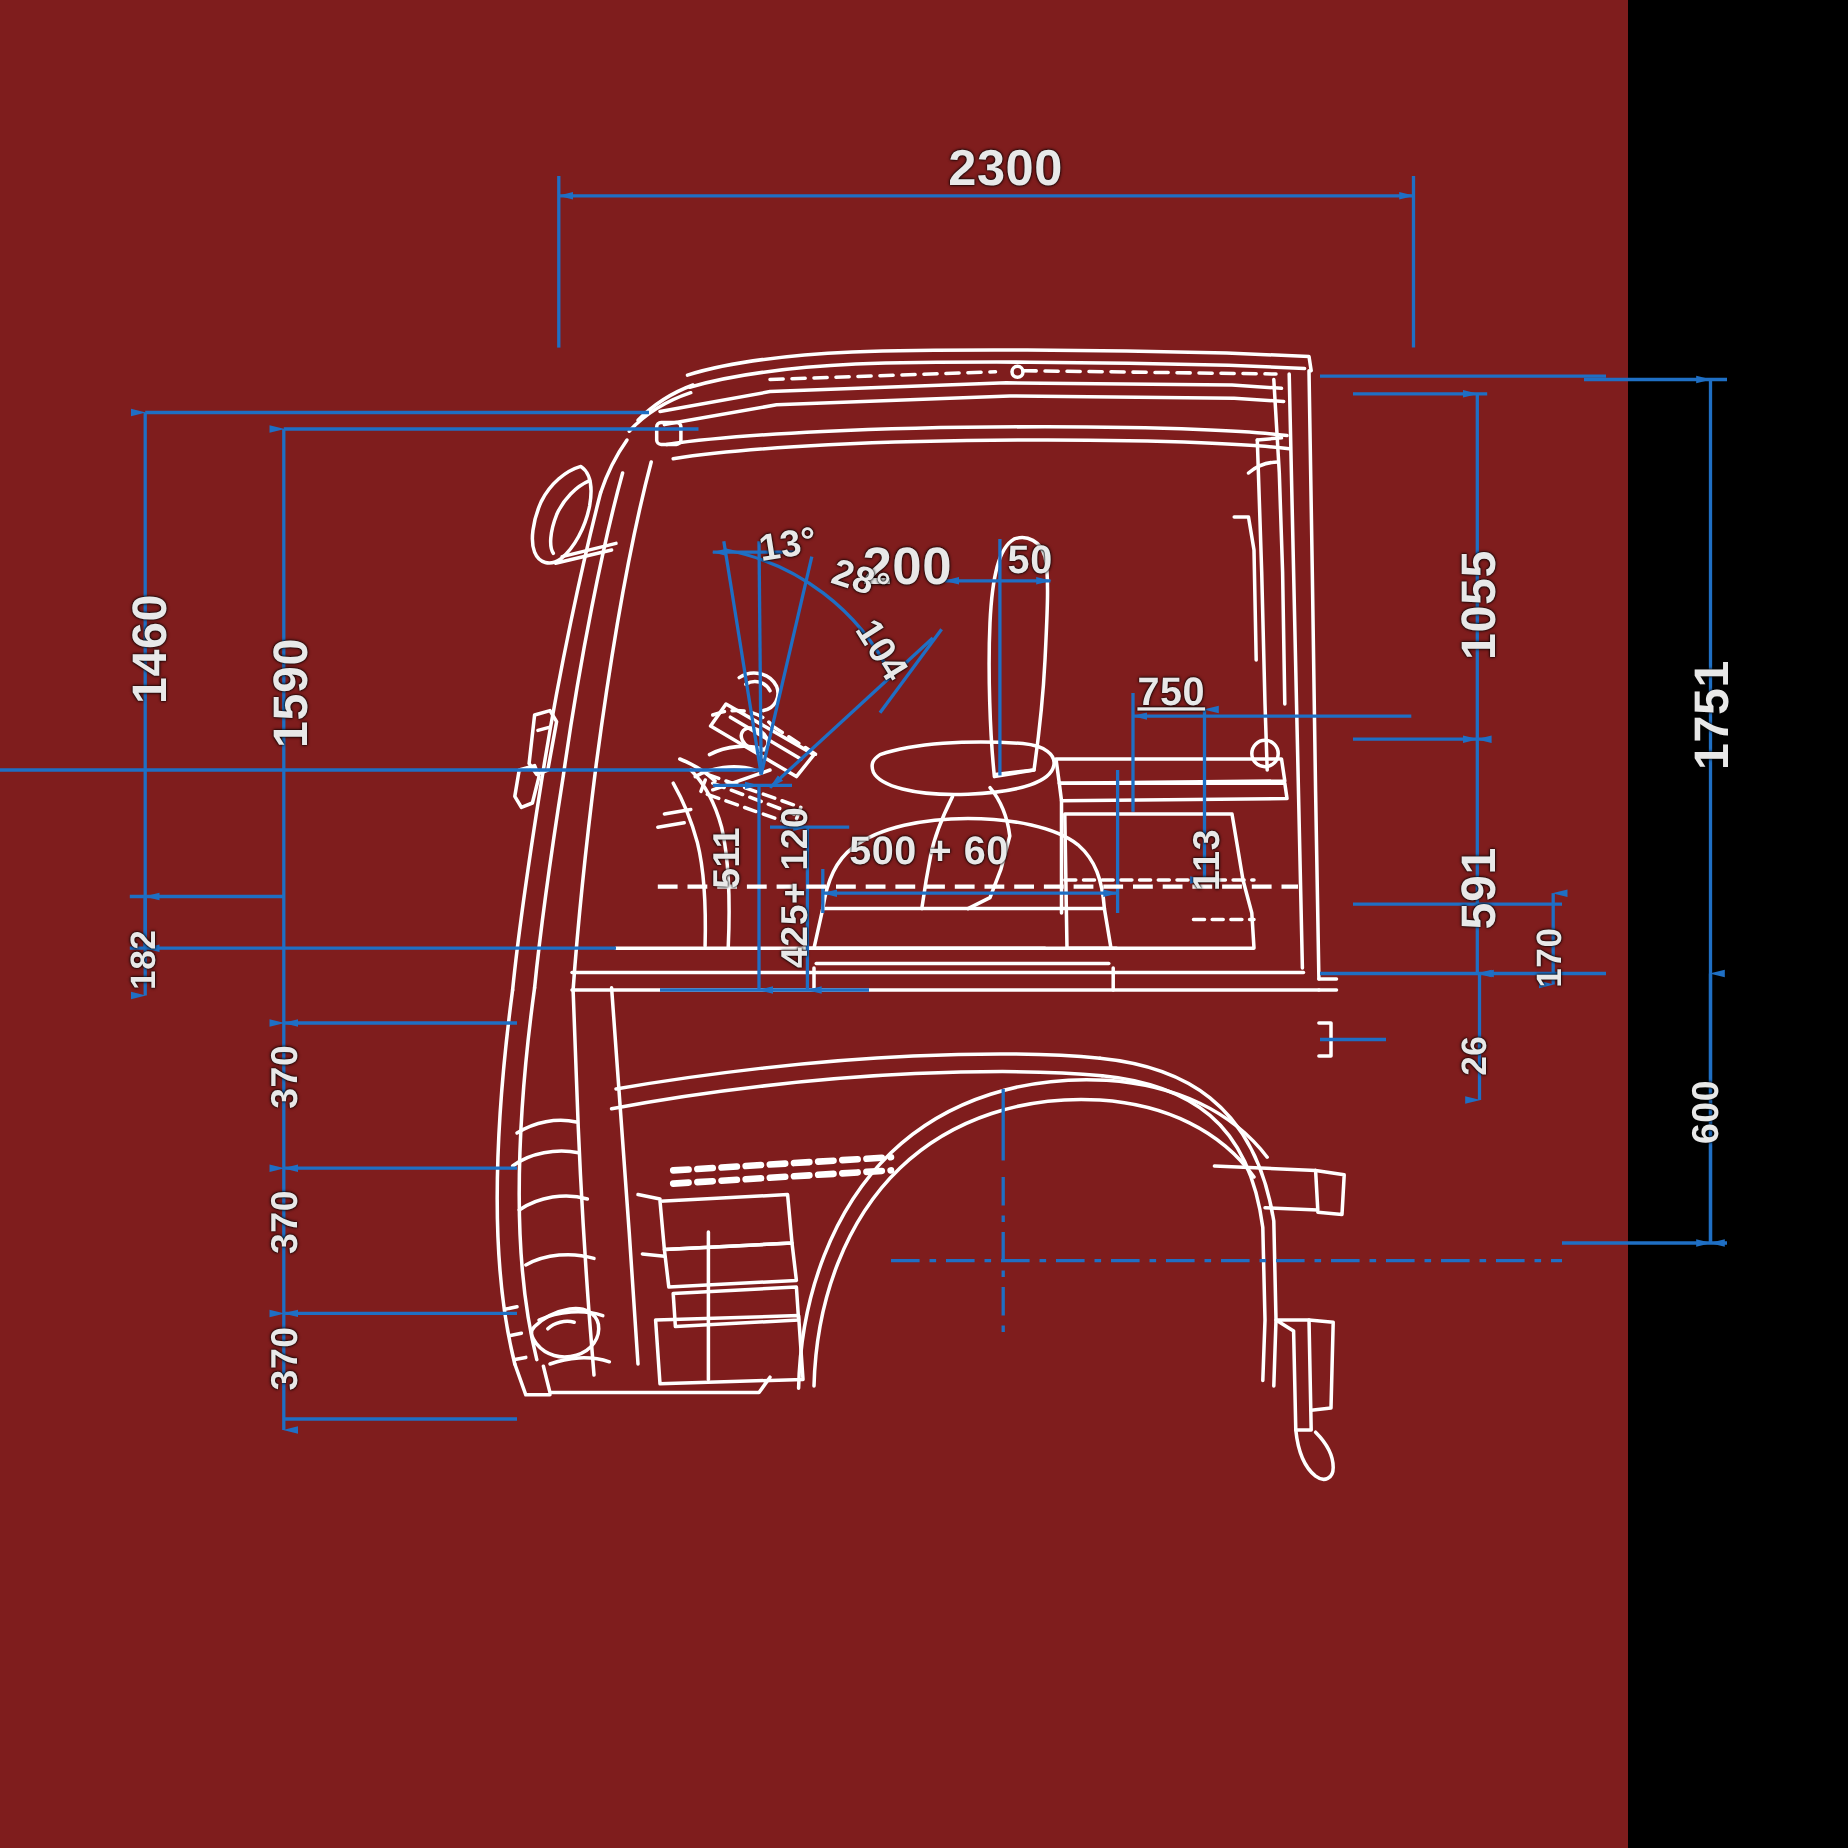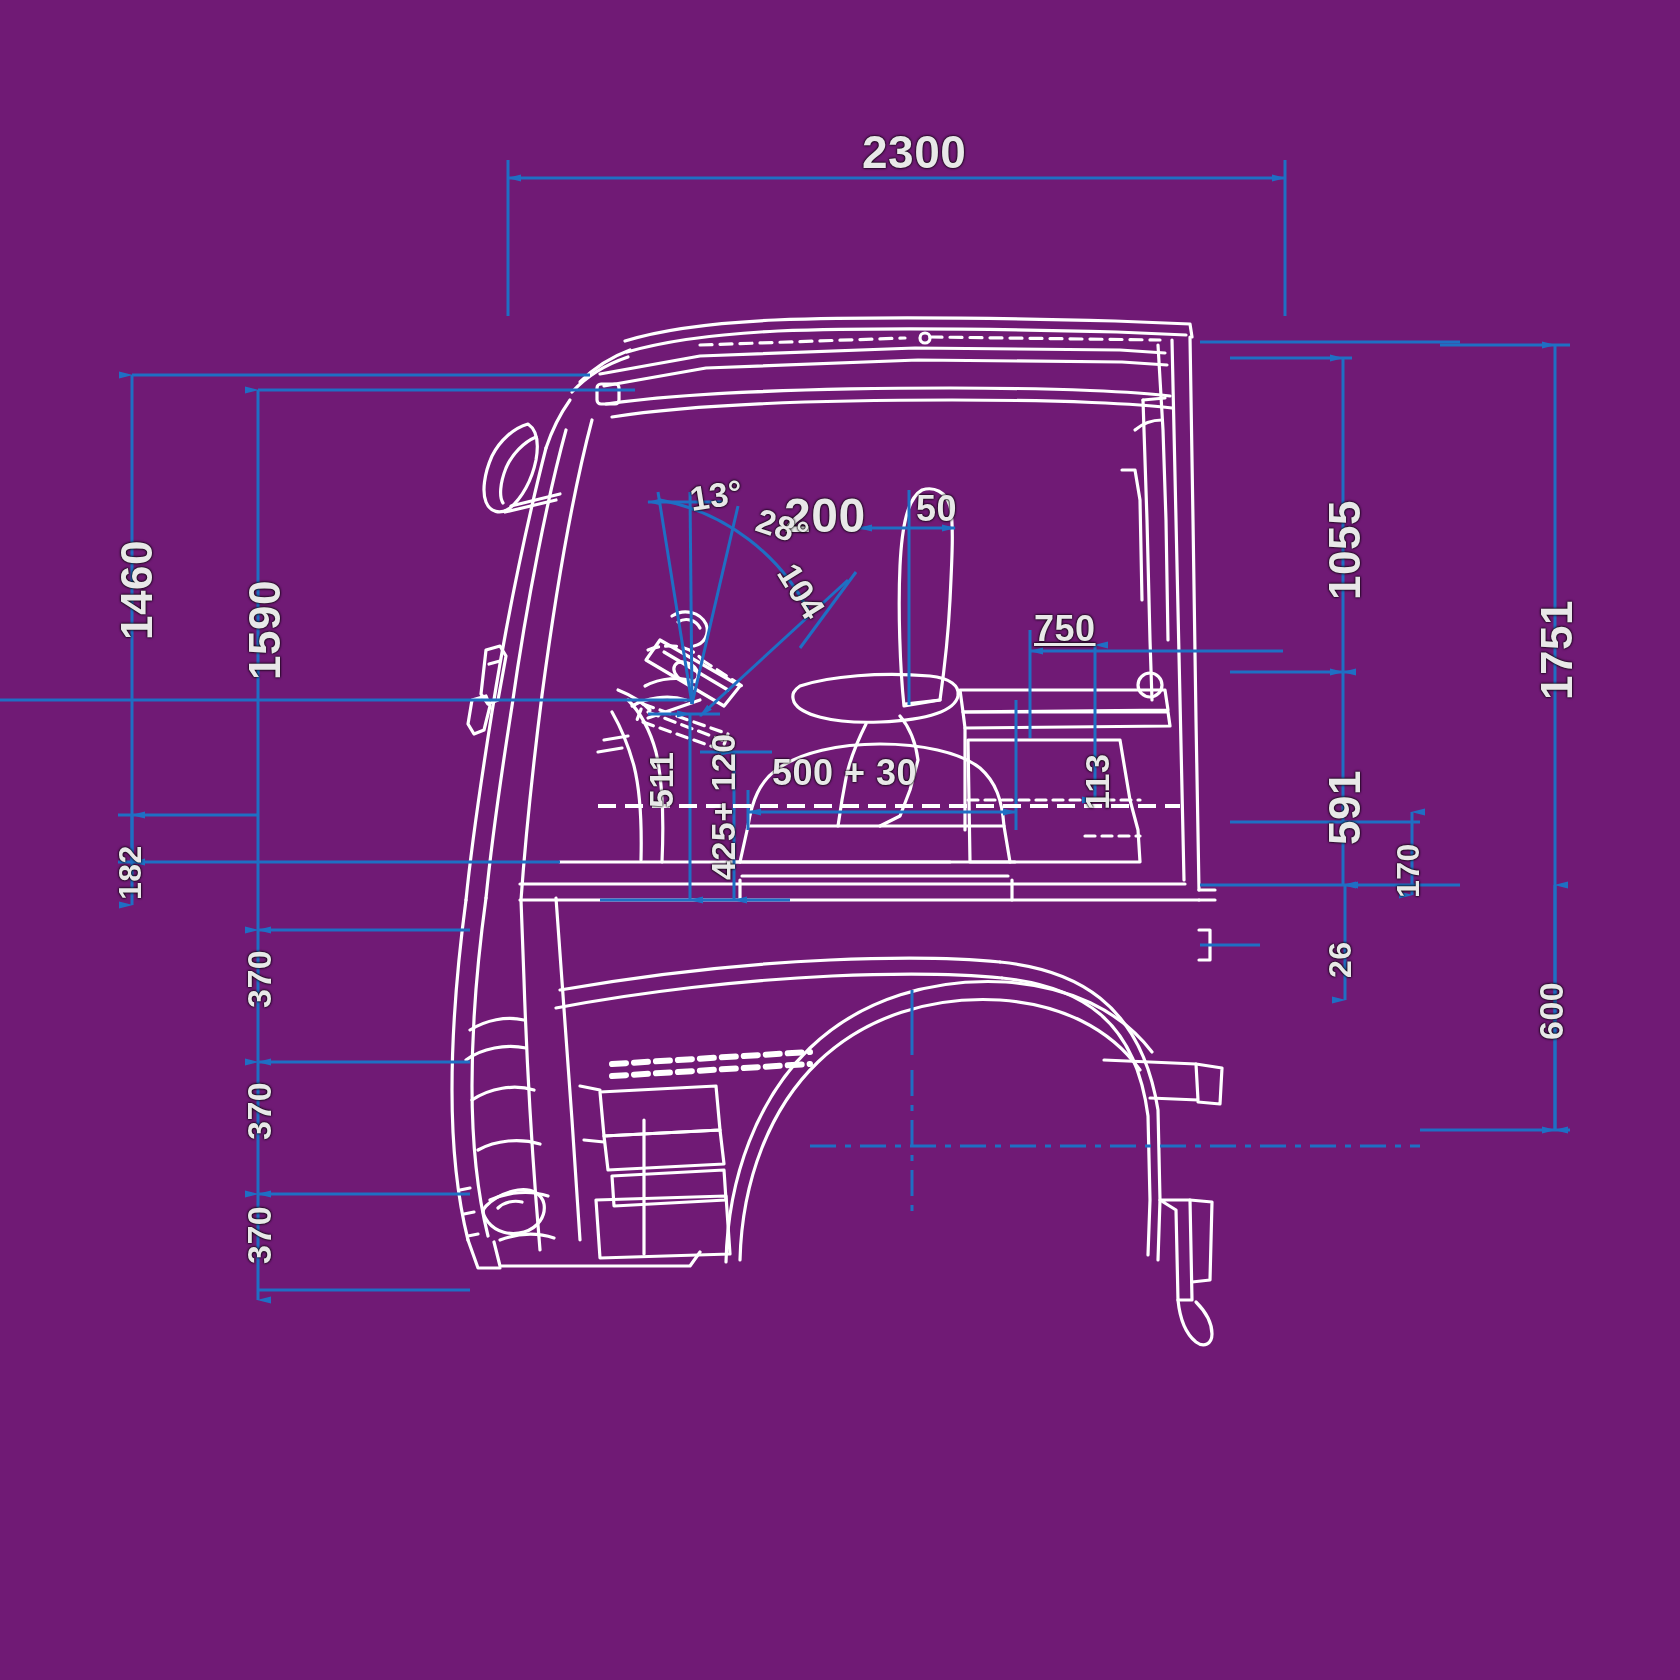--- a/index.html
+++ b/index.html
@@ -9,23 +9,23 @@
     background: #000000;
   }
   body {
     width: 1680px;
     height: 1680px;
     overflow: hidden;
     font-family: "Liberation Sans", sans-serif;
   }
   #stage {
     position: relative;
-    width: 1680px;
+    width: 1480px;
     height: 1680px;
-    background: #701a75;
+    background: #7f1d1d;
   }
   svg.drawing {
     position: absolute;
     left: 0;
     top: 0;
     width: 1680px;
     height: 1680px;
     display: block;
   }
   .dim-label {
@@ -331,15 +331,15 @@
   <div class="dim-label" style="left:690px; top:476px; font-size:34px; transform:rotate(-9deg);">13°</div>
 
   <div class="dim-label" style="left:756px; top:508px; font-size:34px; transform:rotate(18deg);">28°</div>
 
   <div class="dim-label" style="left:772px; top:572px; font-size:34px; transform:rotate(58deg);">104</div>
 
   <div class="dim-label rot90" style="left:642px; top:808px; font-size:34px;">511</div>
 
   <div class="dim-label rot90" style="left:704px; top:880px; font-size:34px;">425+ 120</div>
 
-  <div class="dim-label" style="left:772px; top:752px; font-size:36px;">500 + 30</div>
+  <div class="dim-label" style="left:772px; top:752px; font-size:36px;">500 + 60</div>
 
 </div>
 
 </body></html>

